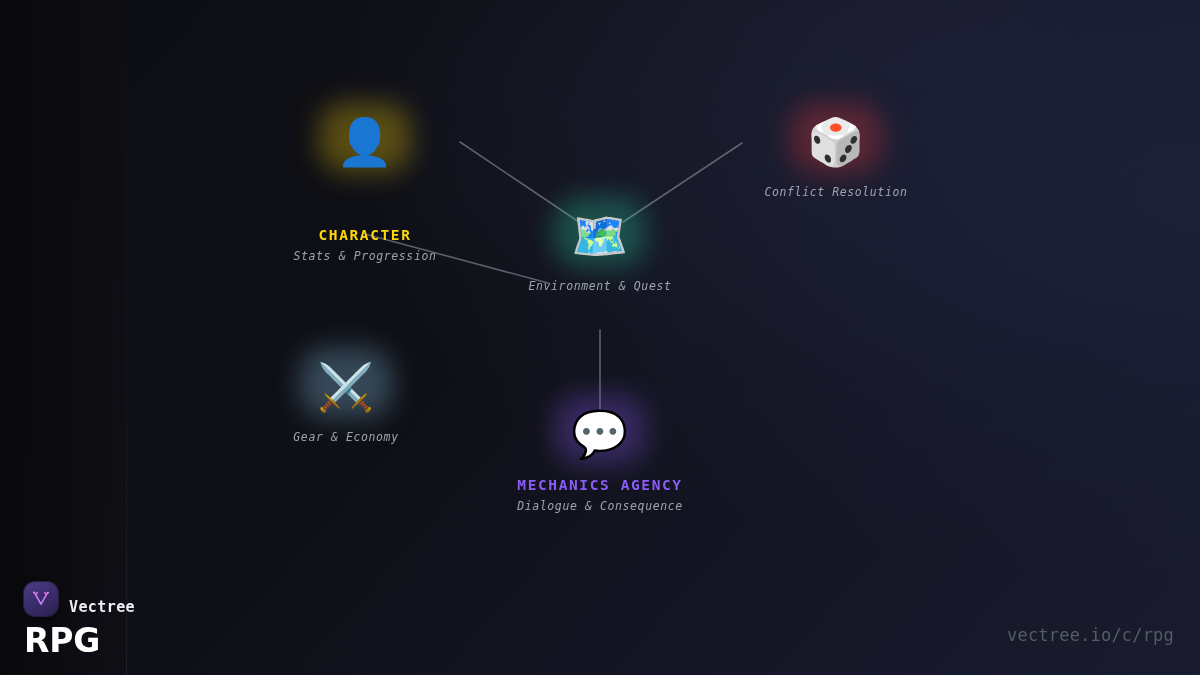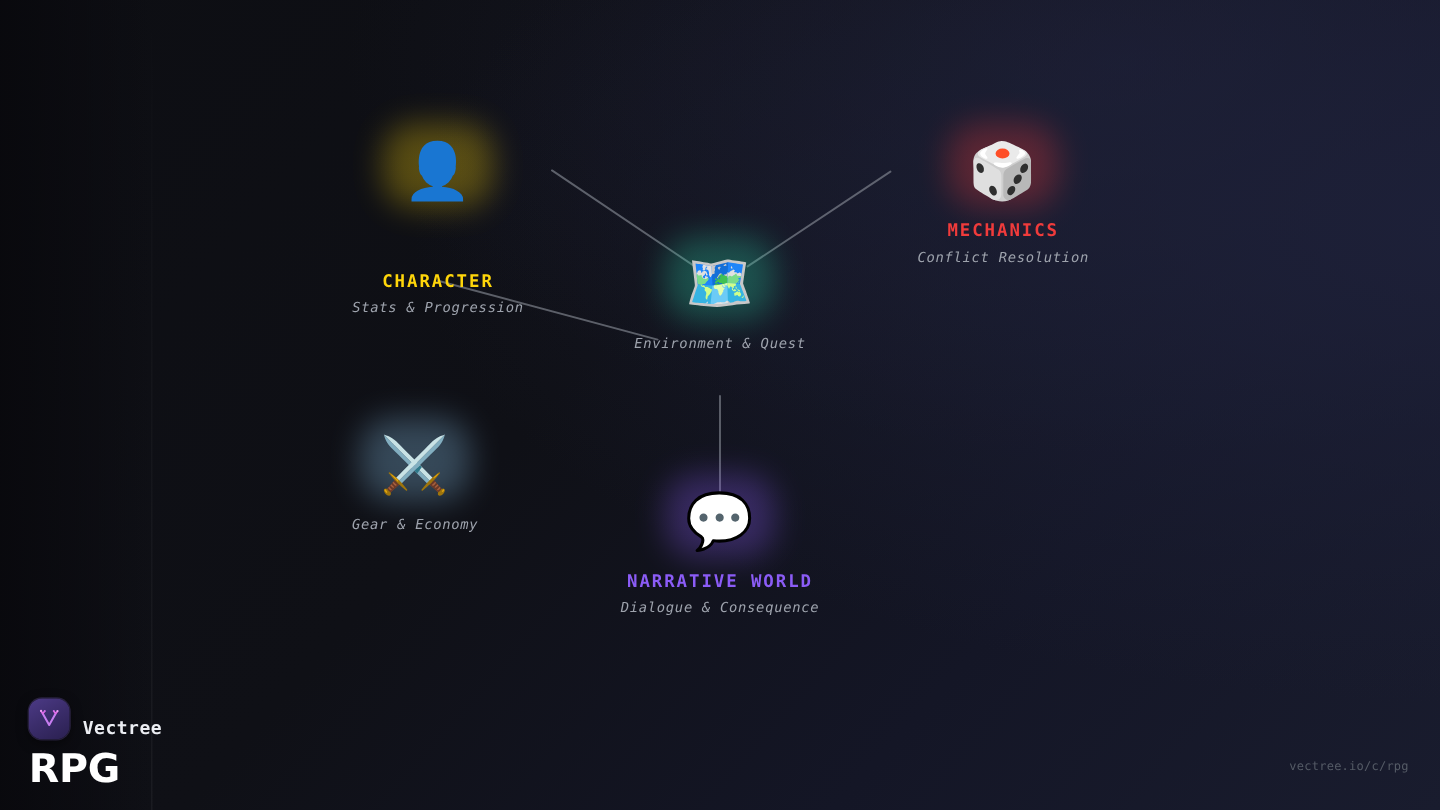--- a/index.html
+++ b/index.html
@@ -108,21 +108,21 @@
     font-size:33px;
     color:#ffffff;
     letter-spacing:-0.2px;
     line-height:1.05;
   }
   .url {
     position:absolute;
     right:26px;
     bottom:30px;
     font-family:"DejaVu Sans Mono", monospace;
-    font-size:10px;
+    font-size:17px;
     color:#555b66;
     letter-spacing:0.2px;
     z-index:5;
     text-align:center;
   }
 </style>
 </head>
 <body>
 
 <div id="stage">
@@ -148,40 +148,39 @@
         <div class="icon-wrap">
           <span class="emoji">👤</span>
         </div>
         <div class="title" style="color: rgb(255, 214, 10); margin-top: 48px;">CHARACTER</div>
         <div class="subtitle" style="color: rgb(158, 163, 173);">Stats &amp; Progression</div>
       </div>
       <div class="node" style="left: 836px; top: 105px;">
         <div class="icon-wrap">
           <span class="emoji">🎲</span>
         </div>
-        <div class="title" style="color: rgb(240, 59, 59);">MECHANICS</div>
         <div class="subtitle" style="color: rgb(158, 163, 173);">Conflict Resolution</div>
       </div>
       <div class="node" style="left: 600px; top: 199px;">
         <div class="icon-wrap">
           <span class="emoji">🗺️</span>
         </div>
         <div class="subtitle" style="color: rgb(158, 163, 173);">Environment &amp; Quest</div>
       </div>
       <div class="node" style="left: 346px; top: 350px;">
         <div class="icon-wrap">
           <span class="emoji">⚔️</span>
         </div>
         <div class="subtitle" style="color: rgb(158, 163, 173);">Gear &amp; Economy</div>
       </div>
       <div class="node" style="left: 600px; top: 397px;">
         <div class="icon-wrap">
           <span class="emoji">💬</span>
         </div>
-        <div class="title" style="color: rgb(139, 92, 246);">NARRATIVE WORLD</div>
+        <div class="title" style="color: rgb(139, 92, 246);">MECHANICS AGENCY</div>
         <div class="subtitle" style="color: rgb(158, 163, 173);">Dialogue &amp; Consequence</div>
       </div>
     </div>
 
   <div class="brand">
     <div class="brand-row">
       <div class="logo">
         <svg width="20" height="20" viewBox="0 0 20 20">
           <path d="M4.6 5.6 L10 15.2 L15.4 5.6" fill="none" stroke="#c77df0" stroke-width="1.7" stroke-linecap="round" stroke-linejoin="round"></path>
           <path d="M4.6 5.6 L3.3 3.7 M4.6 5.6 L6.1 3.9" fill="none" stroke="#e06ce8" stroke-width="1.4" stroke-linecap="round"></path>

